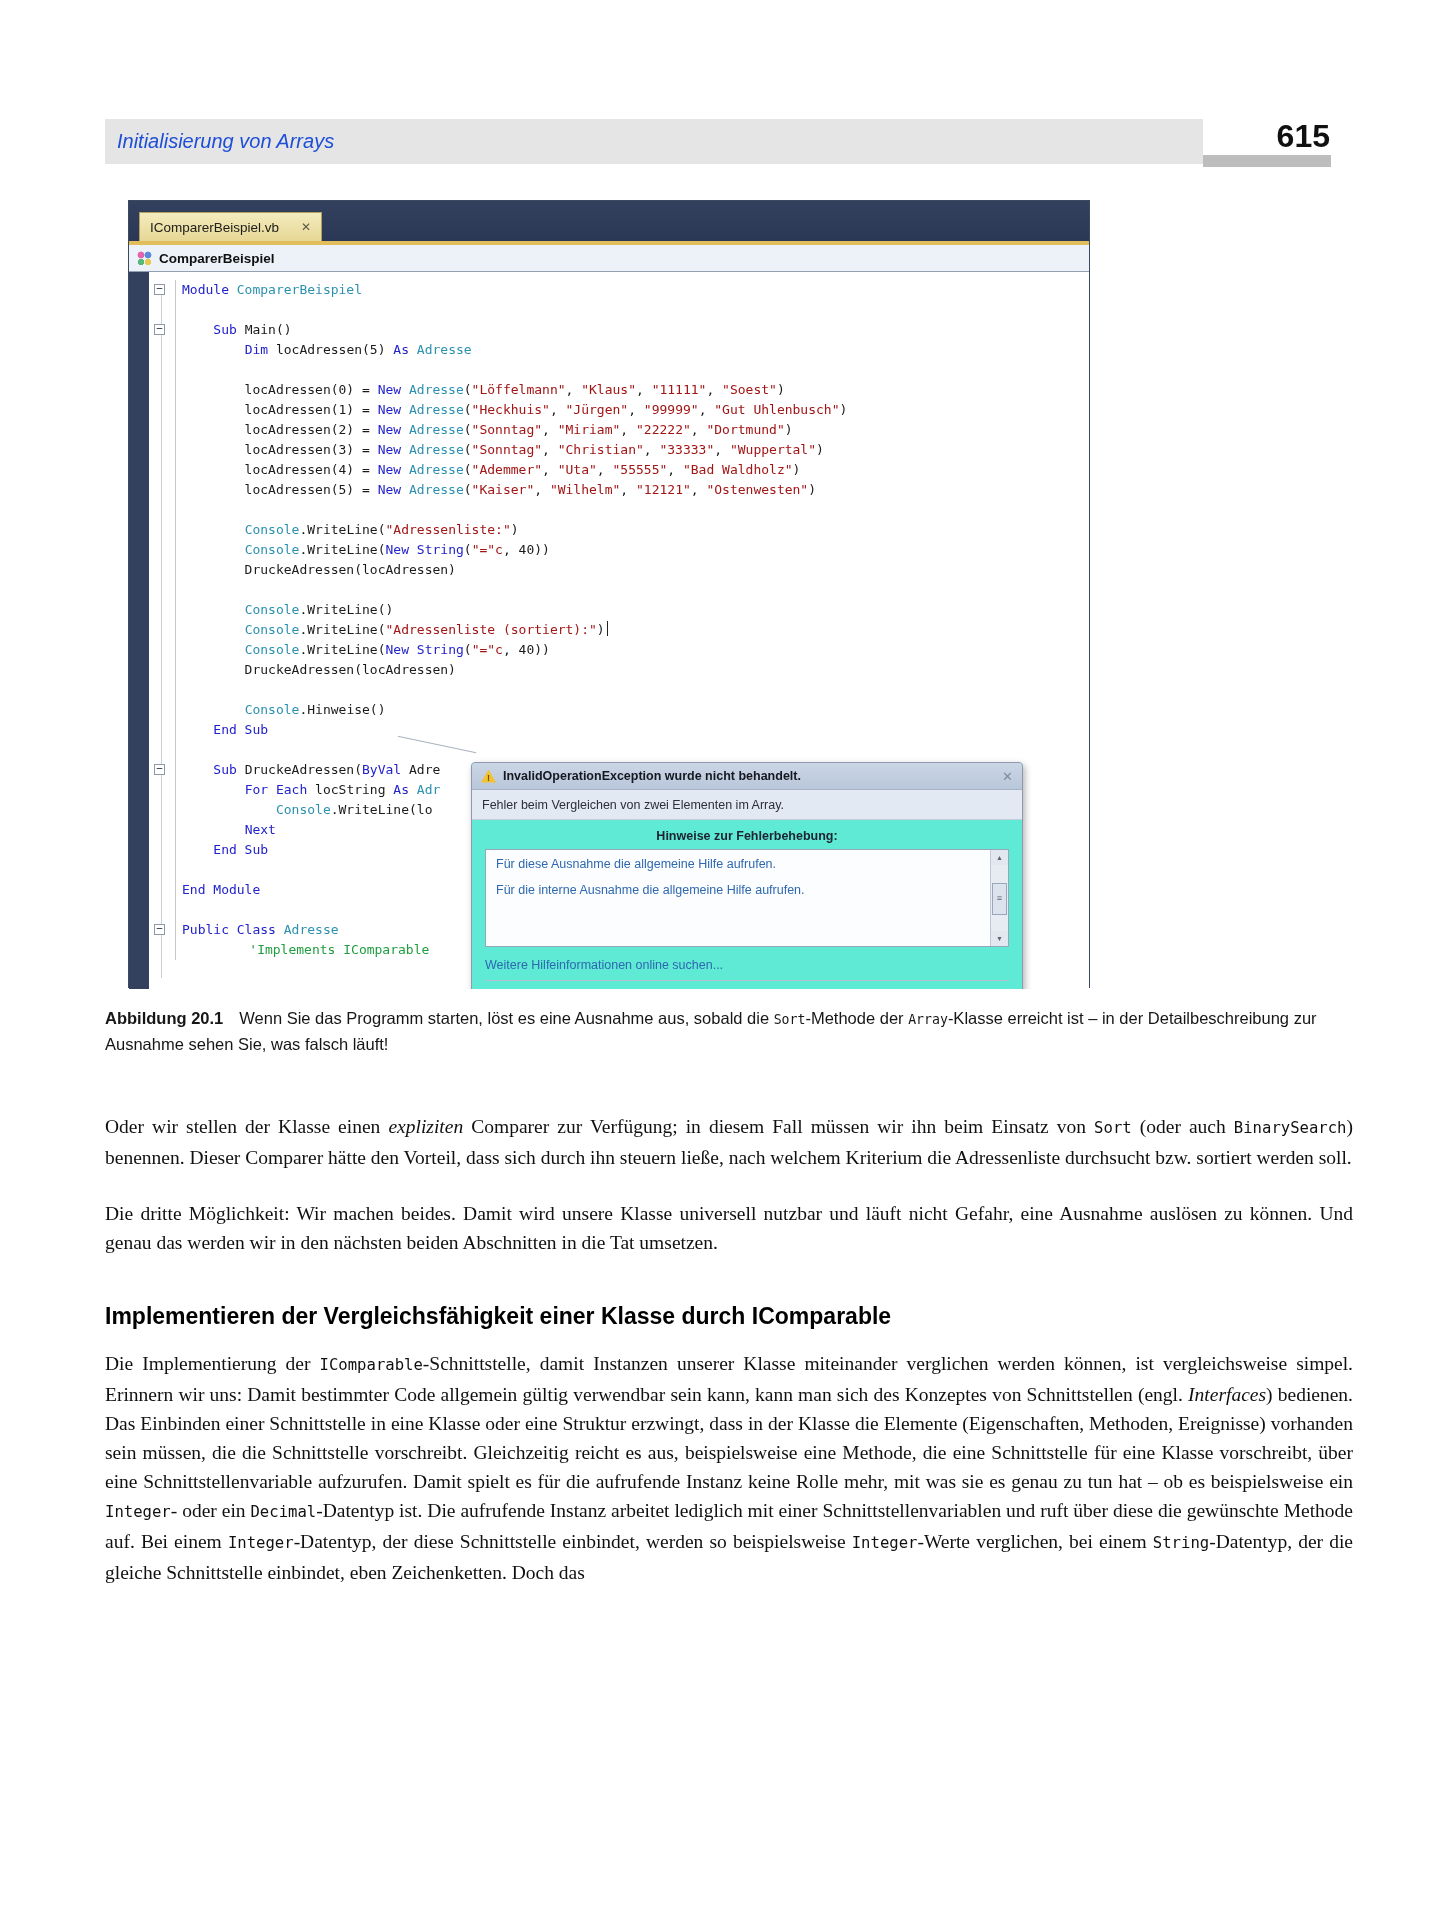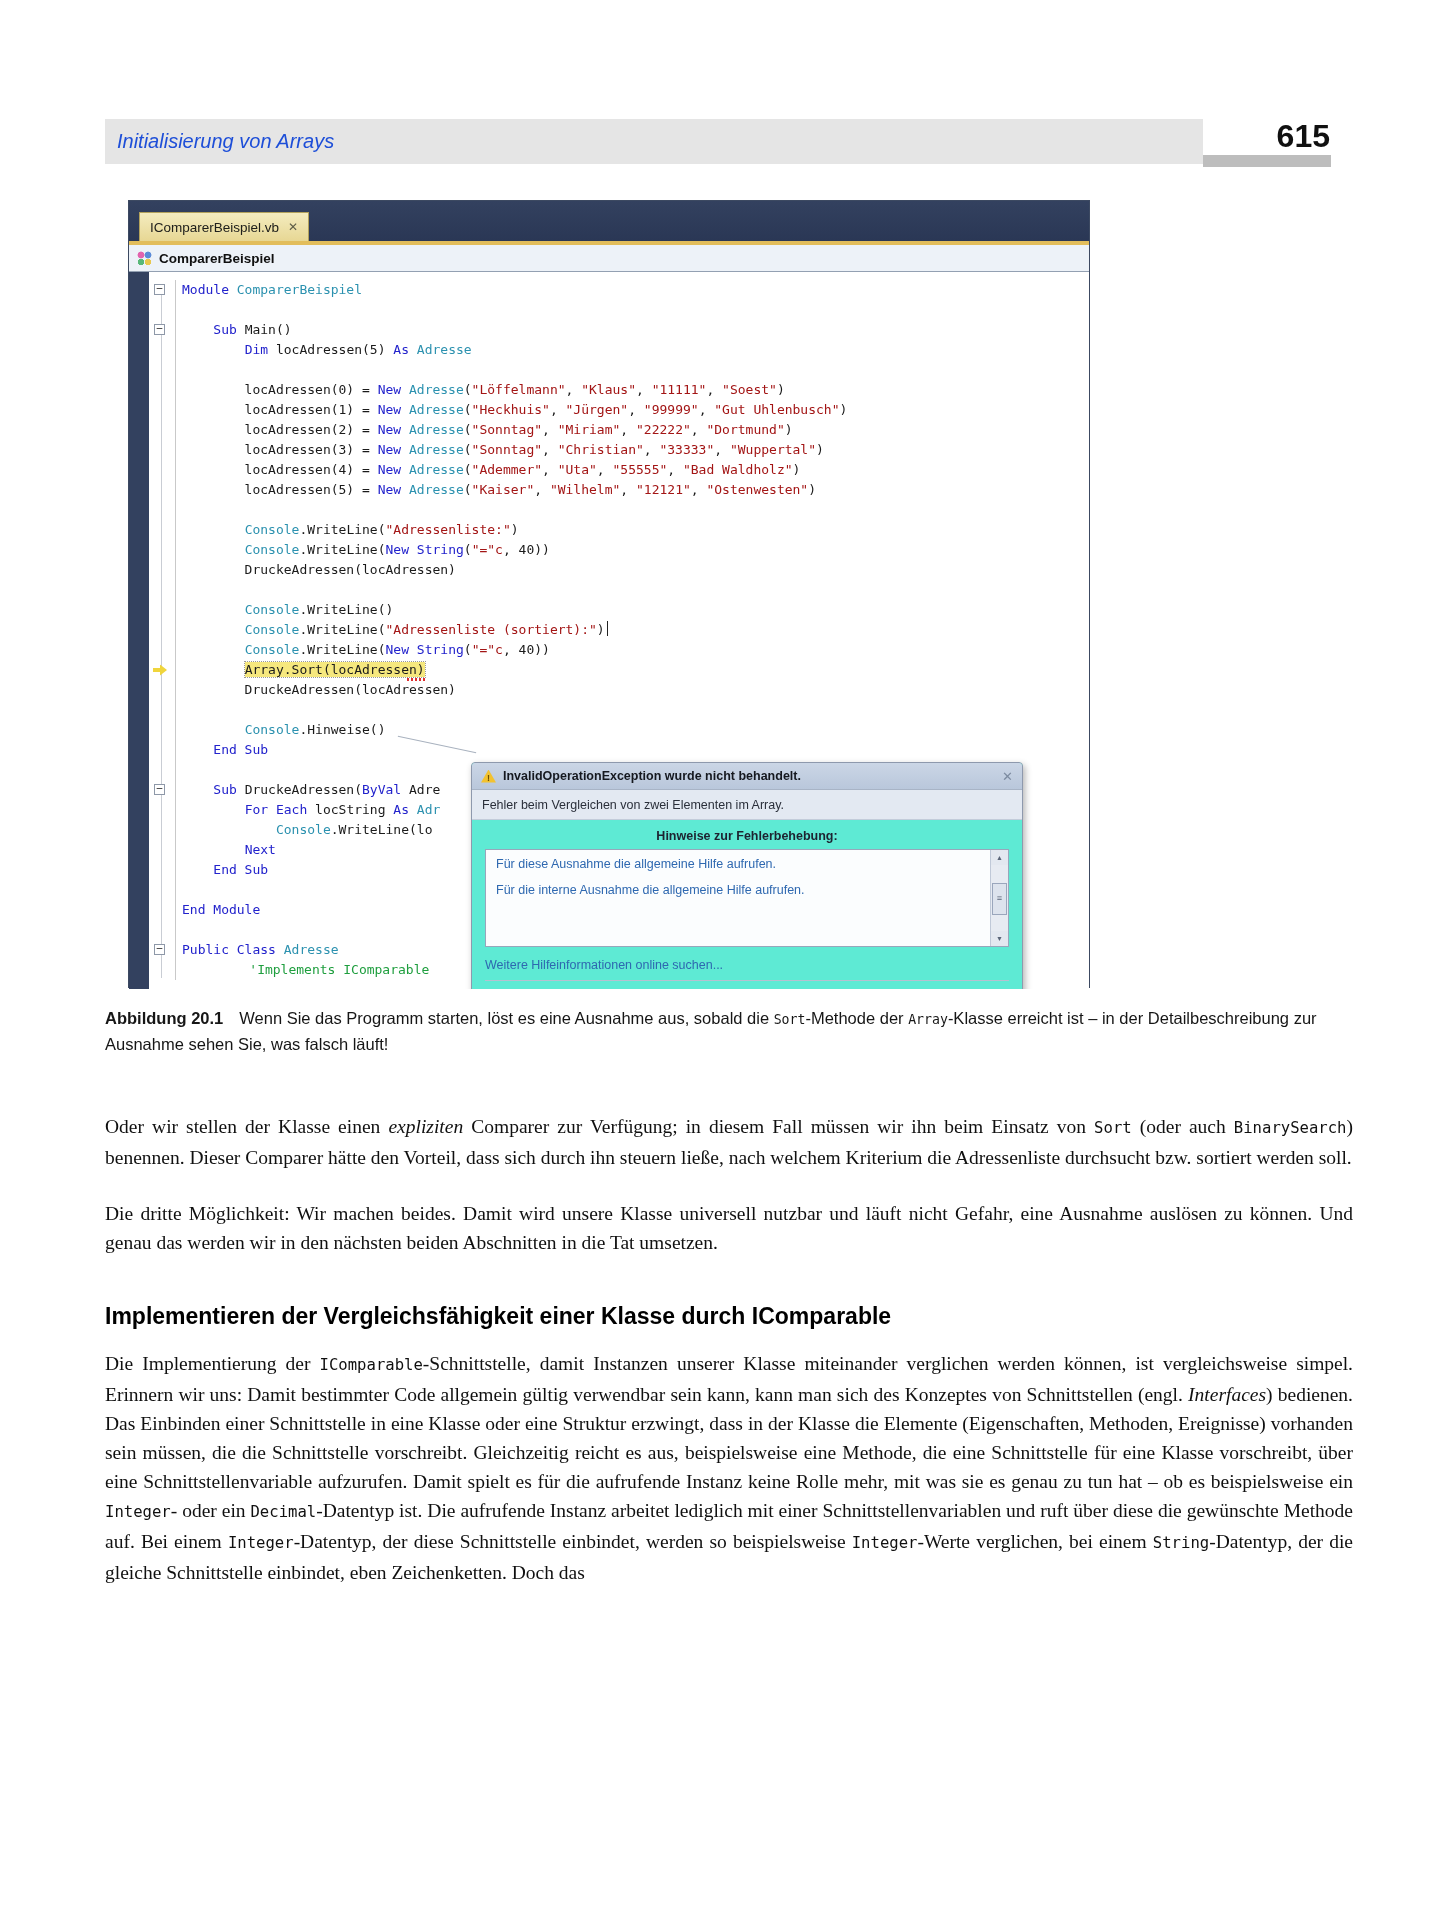--- a/index.html
+++ b/index.html
@@ -11,21 +11,21 @@
              display:flex;align-items:center;padding-left:12px;box-sizing:border-box;
              font-family:"Liberation Sans",sans-serif;font-size:20px;color:#1d4ed8;font-style:italic;}
   .page-num{position:absolute;left:1215px;top:118px;width:115px;text-align:right;
             font-family:"Liberation Sans",sans-serif;font-weight:bold;font-size:32px;color:#101010;}
   .page-bar{position:absolute;left:1203px;top:155px;width:128px;height:12px;background:#BDBDBD;}
 
   
   .figure{position:absolute;left:128px;top:200px;width:962px;height:788px;background:#fff;
           border:1px solid #3c4961;box-sizing:border-box;font-family:"Liberation Sans",sans-serif;}
   .titlebar{position:relative;height:40px;background:linear-gradient(#33415f,#2a3755);}
-  .tab{position:absolute;left:10px;bottom:0;height:28px;padding:0 10px;display:flex;align-items:center;gap:9px;
+  .tab{position:absolute;left:10px;bottom:0;height:28px;padding:0 10px;display:flex;align-items:center;gap:22px;
        background:linear-gradient(#F4ECBF,#E7D794);border:1px solid #B3A25C;border-bottom:none;
        font-size:13.5px;color:#20201c;}
   .tab-close{color:#5c5c46;font-size:12px;line-height:1;}
   .goldline{height:4px;background:#E2BD5B;}
   .navbar{height:26px;background:#EDF2F8;border-bottom:1px solid #93A0B2;display:flex;align-items:center;
           gap:6px;padding-left:7px;font-weight:bold;font-size:13.5px;color:#101010;}
   .vb-icon{width:17px;height:16px;display:inline-block;
     background:
       radial-gradient(circle at 5px 5px,  #E263AE 0 3.4px, transparent 3.6px),
       radial-gradient(circle at 12px 5px, #5B8BD8 0 3.4px, transparent 3.6px),
@@ -191,26 +191,20 @@
           </div>
           <div class="cl">
             <span class="gut"></span>
             <span class="ct"><span class="s-n">        </span><span class="s-t">Console</span><span class="s-n">.WriteLine(</span><span class="s-s">"Adressenliste (sortiert):"</span><span class="s-n">)</span><span class="s-cr"></span></span>
           </div>
           <div class="cl">
             <span class="gut"></span>
             <span class="ct"><span class="s-n">        </span><span class="s-t">Console</span><span class="s-n">.WriteLine(</span><span class="s-k">New String</span><span class="s-n">(</span><span class="s-s">"="c</span><span class="s-n">, 40))</span></span>
           </div>
           <div class="cl">
-            <span class="gut">
-              <span class="exec-arrow"></span>
-            </span>
-            <span class="ct"><span class="s-n">        </span><span class="s-h">Array.Sort(locAdressen)</span></span>
-          </div>
-          <div class="cl">
             <span class="gut"></span>
             <span class="ct"><span class="s-n">        DruckeAdressen(locAdressen)</span></span>
           </div>
           <div class="cl">
             <span class="gut"></span>
             <span class="ct"></span>
           </div>
           <div class="cl">
             <span class="gut"></span>
             <span class="ct"><span class="s-n">        </span><span class="s-t">Console</span><span class="s-n">.Hinweise()</span></span>

